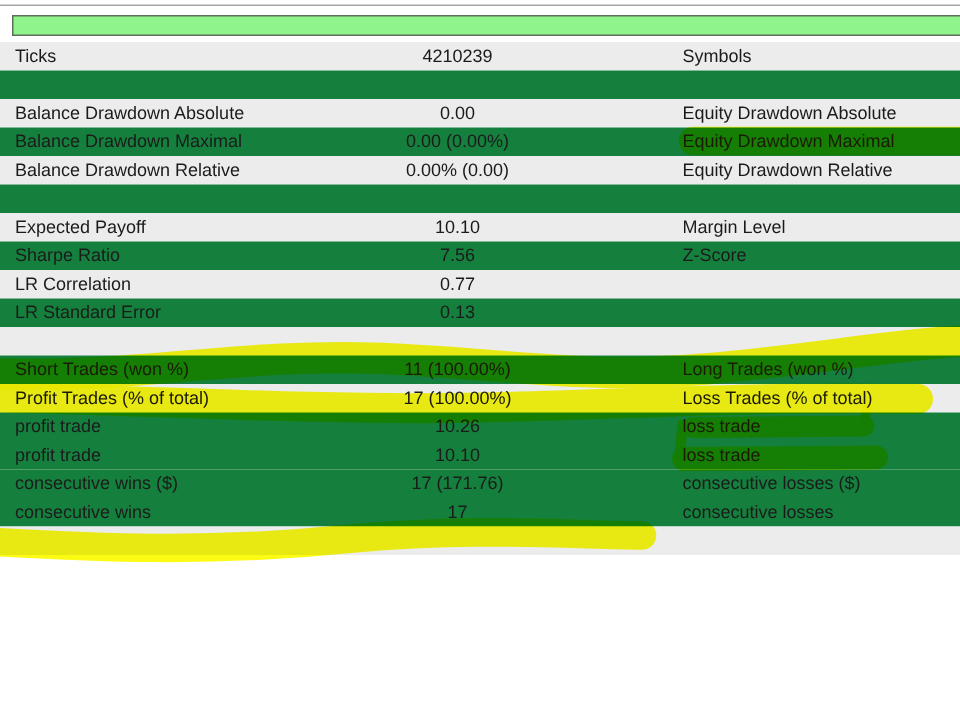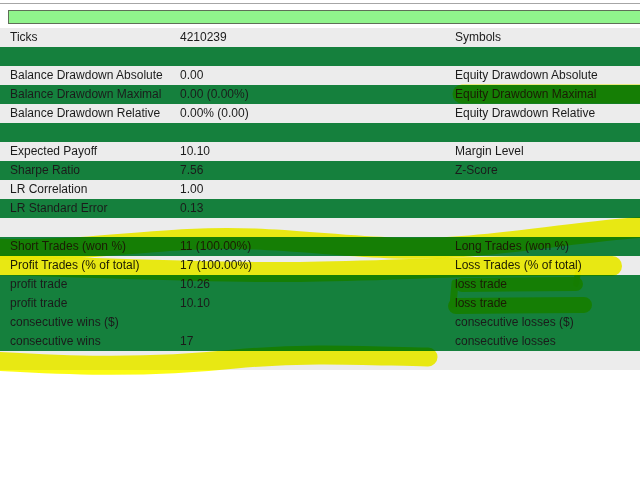--- a/index.html
+++ b/index.html
@@ -9,21 +9,21 @@
   }
   .topline { position:absolute; top:3px; left:0; width:640px; height:1px; background:#a6a6a6; }
   .progress {
     position:absolute; top:10px; left:8px; width:634px; height:14px;
     background:#90f48c; border:1px solid #5f6e58; box-sizing:border-box;
   }
   #rows { position:absolute; top:28px; left:0; width:640px; }
   .row { position:relative; height:19px; font-size:12px; line-height:19px; color:#1b1b1b; background:#15803d; }
   .row.shaded { background:#ececec; }
   .c1 { position:absolute; left:10px; top:0; white-space:nowrap; }
-  .c2 { position:absolute; left:180px; top:0; width:250px; text-align:left; white-space:nowrap; }
+  .c2 { position:absolute; left:180px; top:0; width:250px; text-align:center; white-space:nowrap; }
   .c3 { position:absolute; left:455px; top:0; white-space:nowrap; }
   #marker-layer {
     position:absolute; top:0; left:0; width:640px; height:480px;
     mix-blend-mode:multiply; pointer-events:none; z-index:5;
   }
 </style>
 </head>
 <body>
 
 <div class="topline"></div>
@@ -65,21 +65,21 @@
       <span class="c2">10.10</span>
       <span class="c3">Margin Level</span>
     </div>
     <div class="row">
       <span class="c1">Sharpe Ratio</span>
       <span class="c2">7.56</span>
       <span class="c3">Z-Score</span>
     </div>
     <div class="row shaded">
       <span class="c1">LR Correlation</span>
-      <span class="c2">1.00</span>
+      <span class="c2">0.77</span>
     </div>
     <div class="row">
       <span class="c1">LR Standard Error</span>
       <span class="c2">0.13</span>
       <span class="c3"></span>
     </div>
     <div class="row shaded">
       <span class="c1"></span>
       <span class="c2"></span>
       <span class="c3"></span>
@@ -99,20 +99,21 @@
       <span class="c2">10.26</span>
       <span class="c3">loss trade</span>
     </div>
     <div class="row">
       <span class="c1">profit trade</span>
       <span class="c2">10.10</span>
       <span class="c3">loss trade</span>
     </div>
     <div class="row">
       <span class="c1">consecutive wins ($)</span>
+      <span class="c2">17 (171.76)</span>
       <span class="c3">consecutive losses ($)</span>
     </div>
     <div class="row">
       <span class="c1">consecutive wins</span>
       <span class="c2">17</span>
       <span class="c3">consecutive losses</span>
     </div>
     <div class="row shaded">
       <span class="c1"></span>
       <span class="c2"></span>

